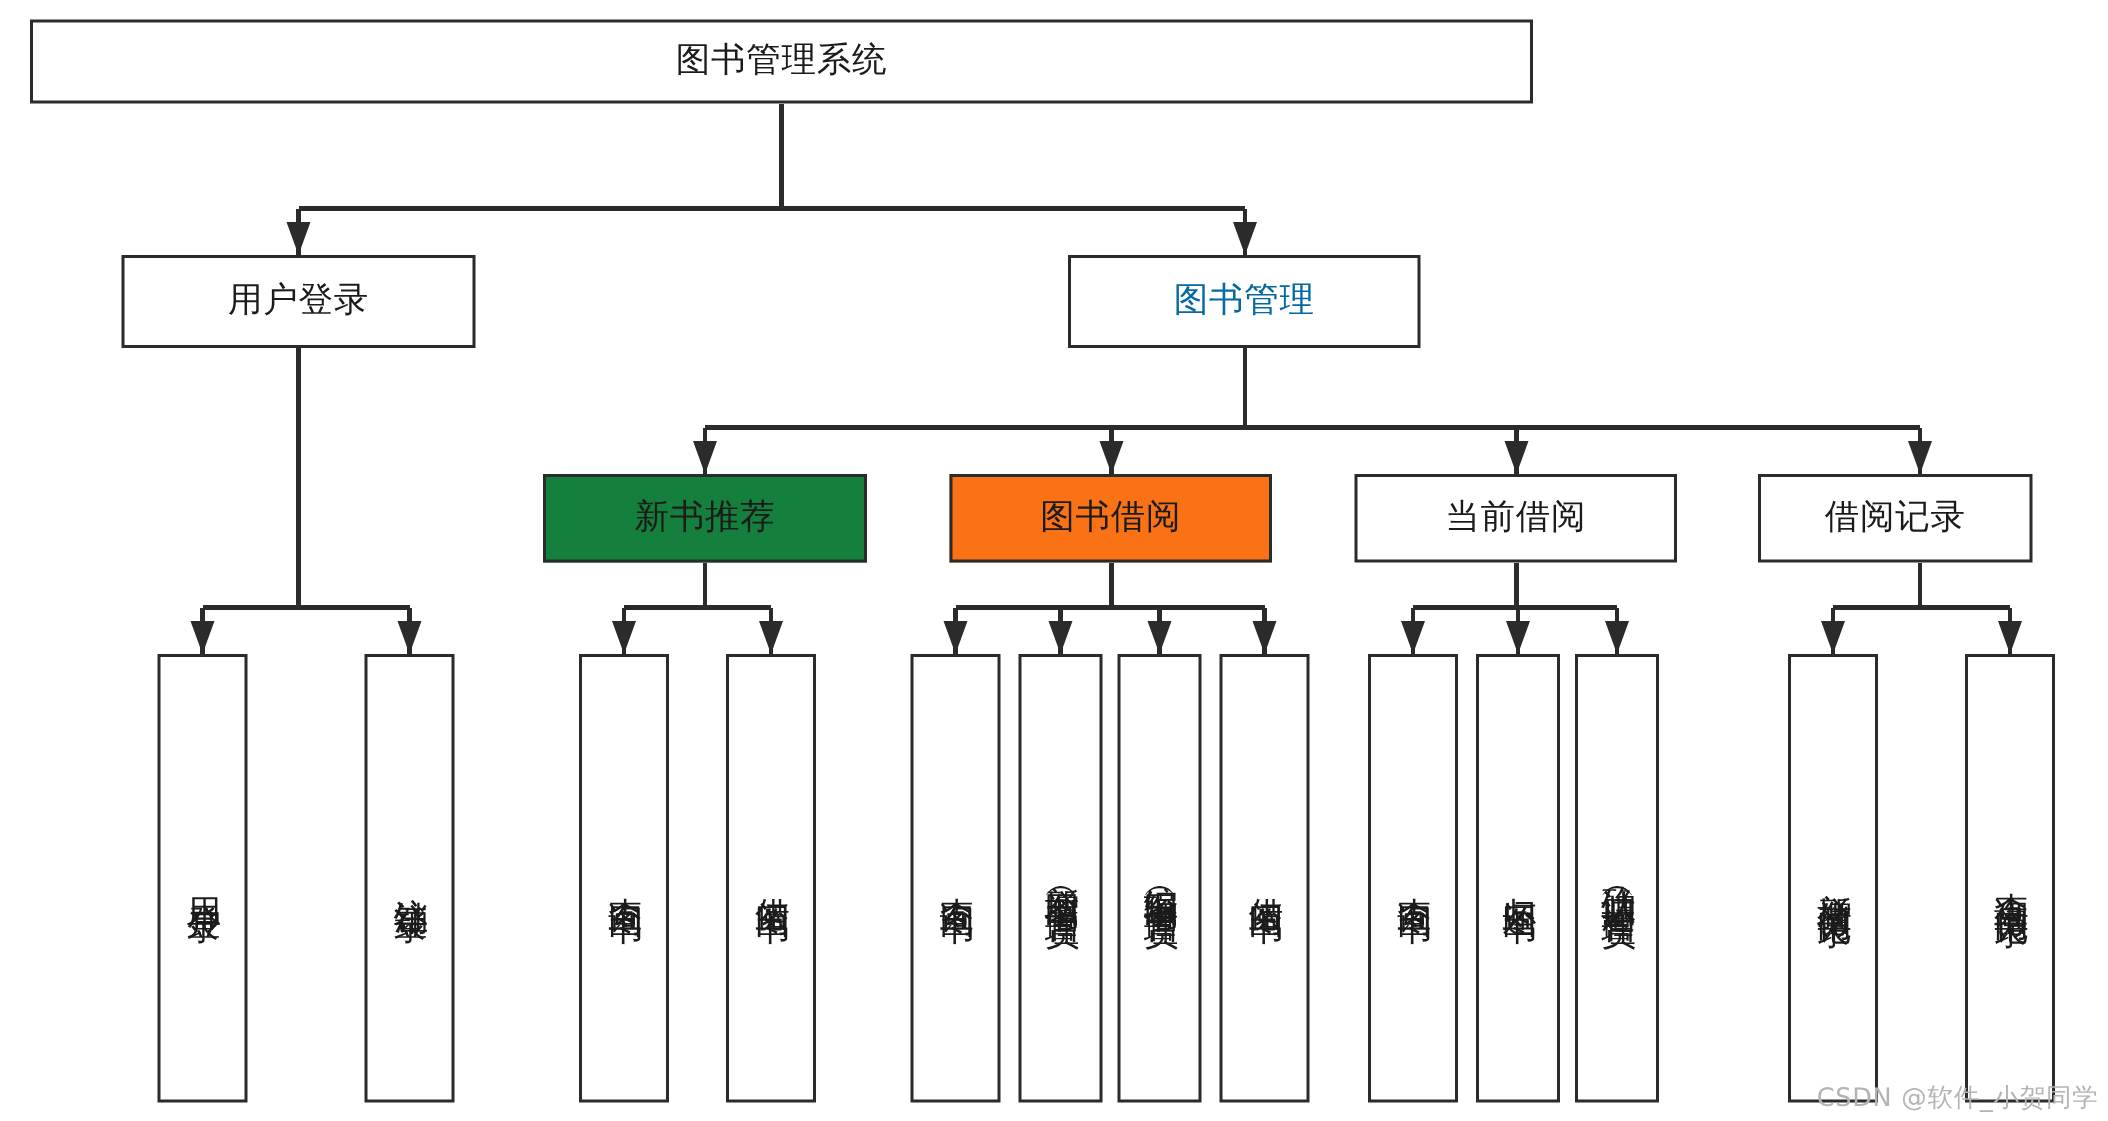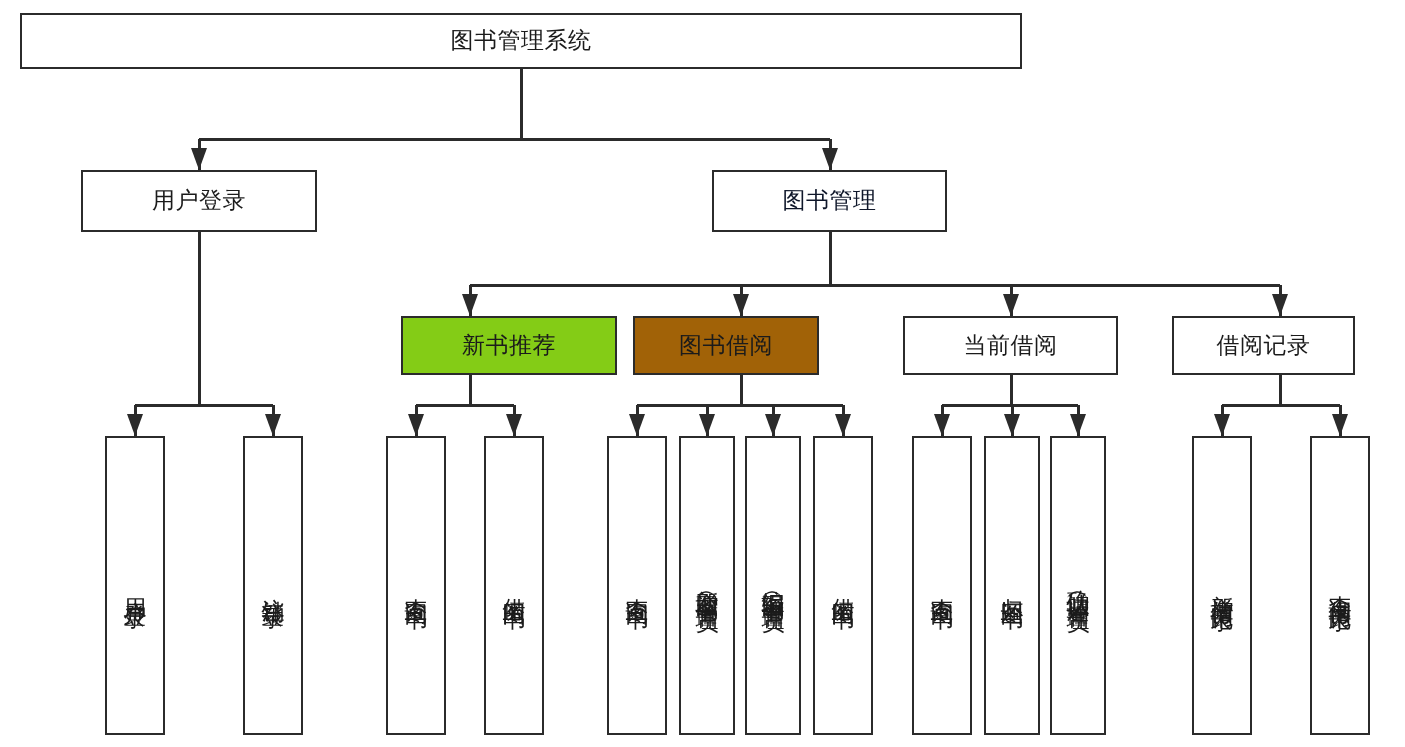--- a/index.html
+++ b/index.html
@@ -126,26 +126,26 @@
       <polygon points="1332,414 1348,414 1340,436" fill="#2b2b2b"></polygon>
     </svg>
   <div id="node-layer">
       <div class="node horiz" style="left: 20px; top: 13px; width: 1002px; height: 56px; border-color: rgb(43, 43, 43); background: rgb(255, 255, 255);">
         <div class="label" style="color: rgb(27, 27, 27);">图书管理系统</div>
       </div>
       <div class="node horiz" style="left: 81px; top: 170px; width: 236px; height: 62px; border-color: rgb(43, 43, 43); background: rgb(255, 255, 255);">
         <div class="label" style="color: rgb(27, 27, 27);">用户登录</div>
       </div>
       <div class="node horiz" style="left: 712px; top: 170px; width: 235px; height: 62px; border-color: rgb(43, 43, 43); background: rgb(255, 255, 255);">
-        <div class="label" style="color: #0f172a;">图书管理</div>
+        <div class="label" style="color: #0369a1;">图书管理</div>
       </div>
-      <div class="node horiz" style="left: 362px; top: 316px; width: 216px; height: 59px; border-color: rgb(43, 43, 43); background: #84cc16; margin-left: 39px;">
+      <div class="node horiz" style="left: 362px; top: 316px; width: 216px; height: 59px; border-color: rgb(43, 43, 43); background: #15803d;">
         <div class="label" style="color: rgb(27, 27, 27);">新书推荐</div>
       </div>
-      <div class="node horiz" style="left: 633px; top: 316px; width: 186px; height: 59px; border-color: rgb(43, 43, 43); background: #a16207;">
+      <div class="node horiz" style="left: 633px; top: 316px; width: 215px; height: 59px; border-color: rgb(43, 43, 43); background: #f97316;">
         <div class="label" style="color: rgb(27, 27, 27);">图书借阅</div>
       </div>
       <div class="node horiz" style="left: 903px; top: 316px; width: 215px; height: 59px; border-color: rgb(43, 43, 43); background: rgb(255, 255, 255);">
         <div class="label" style="color: rgb(27, 27, 27); text-align: center;">当前借阅</div>
       </div>
       <div class="node horiz" style="left: 1172px; top: 316px; width: 183px; height: 59px; border-color: rgb(43, 43, 43); background: rgb(255, 255, 255);">
         <div class="label" style="color: rgb(27, 27, 27);">借阅记录</div>
       </div>
       <div class="node vert" style="left: 105px; top: 436px; width: 60px; height: 299px; border-color: rgb(43, 43, 43); background: rgb(255, 255, 255);">
         <div class="label" style="color: rgb(27, 27, 27);">用户登录</div>
@@ -180,13 +180,14 @@
       <div class="node vert" style="left: 1050px; top: 436px; width: 56px; height: 299px; border-color: rgb(43, 43, 43); background: rgb(255, 255, 255);">
         <div class="label" style="color: rgb(27, 27, 27);">确认归还（管理员）</div>
       </div>
       <div class="node vert" style="left: 1192px; top: 436px; width: 60px; height: 299px; border-color: rgb(43, 43, 43); background: rgb(255, 255, 255);">
         <div class="label" style="color: rgb(27, 27, 27);">新增借阅记录</div>
       </div>
       <div class="node vert" style="left: 1310px; top: 436px; width: 60px; height: 299px; border-color: rgb(43, 43, 43); background: rgb(255, 255, 255);">
         <div class="label" style="color: rgb(27, 27, 27);">查询借阅记录</div>
       </div>
     </div>
+  <div id="watermark">CSDN @软件_小贺同学</div>
 </div>
 
 </body></html>

